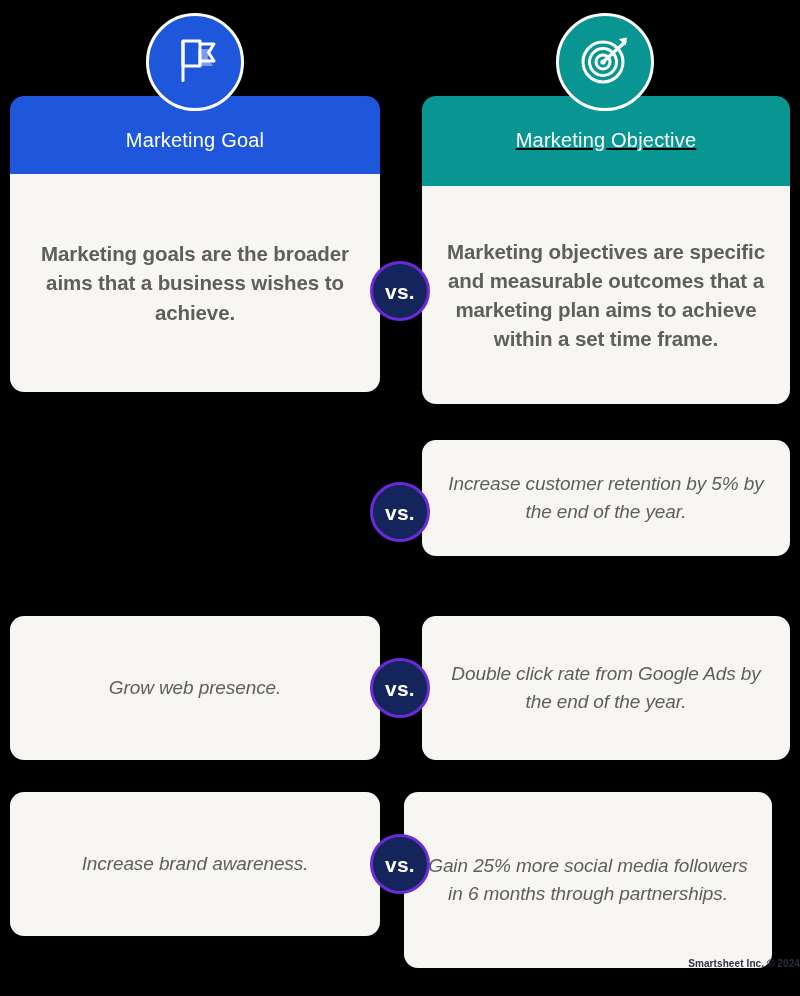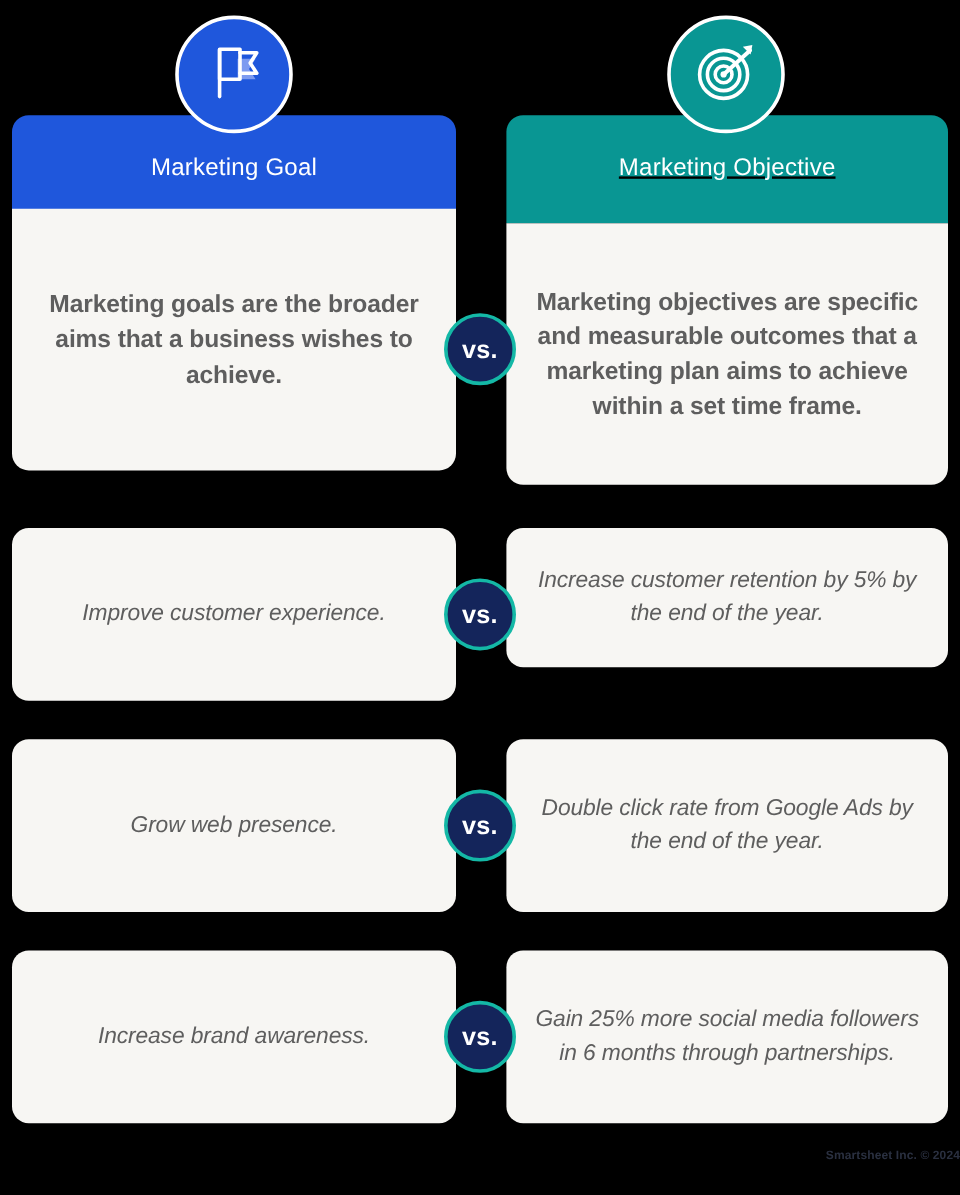--- a/index.html
+++ b/index.html
@@ -100,30 +100,30 @@
                    border-radius: 0 0 14px 14px; }
 
   
   #card-r1-left  { left: 10px;  width: 370px; top: 440px; height: 144px; border-radius: 14px; }
   #card-r1-right { left: 422px; width: 368px; top: 440px; height: 116px; border-radius: 14px; }
 
   #card-r2-left  { left: 10px;  width: 370px; top: 616px; height: 144px; border-radius: 14px; }
   #card-r2-right { left: 422px; width: 368px; top: 616px; height: 144px; border-radius: 14px; }
 
   #card-r3-left  { left: 10px;  width: 370px; top: 792px; height: 144px; border-radius: 14px; }
-  #card-r3-right { left: 422px; width: 368px; top: 792px; height: 144px; border-radius: 14px; }
+  #card-r3-right { left: 404px; width: 368px; top: 792px; height: 176px; border-radius: 14px; }
 
   
   .vs-badge {
     position: absolute;
     width: 60px;
     height: 60px;
     border-radius: 50%;
     background: #14255B;
-    border: 3px solid #14b8a6;
+    border: 3px solid #6d28d9;
     box-sizing: border-box;
     display: flex;
     align-items: center;
     justify-content: center;
     z-index: 7;
     left: 370px;
   }
   .vs-badge span {
     color: #ffffff;
     font-size: 21px;
@@ -196,23 +196,20 @@
   <div class="body-card lead" id="card-r0-left">
     <p>Marketing goals are the broader aims that a business wishes to achieve.</p>
   </div>
   <div class="body-card lead" id="card-r0-right">
     <p>Marketing objectives are specific and measurable outcomes that a marketing plan aims to achieve within a set time frame.</p>
   </div>
   <div class="vs-badge" id="vs-0">
     <span>vs.</span>
   </div>
 
-  <div class="body-card detail" id="card-r1-left">
-    <p>Improve customer experience.</p>
-  </div>
   <div class="body-card detail" id="card-r1-right">
     <p>Increase customer retention by 5% by the end of the year.</p>
   </div>
   <div class="vs-badge" id="vs-1">
     <span>vs.</span>
   </div>
 
   <div class="body-card detail" id="card-r2-left">
     <p>Grow web presence.</p>
   </div>

